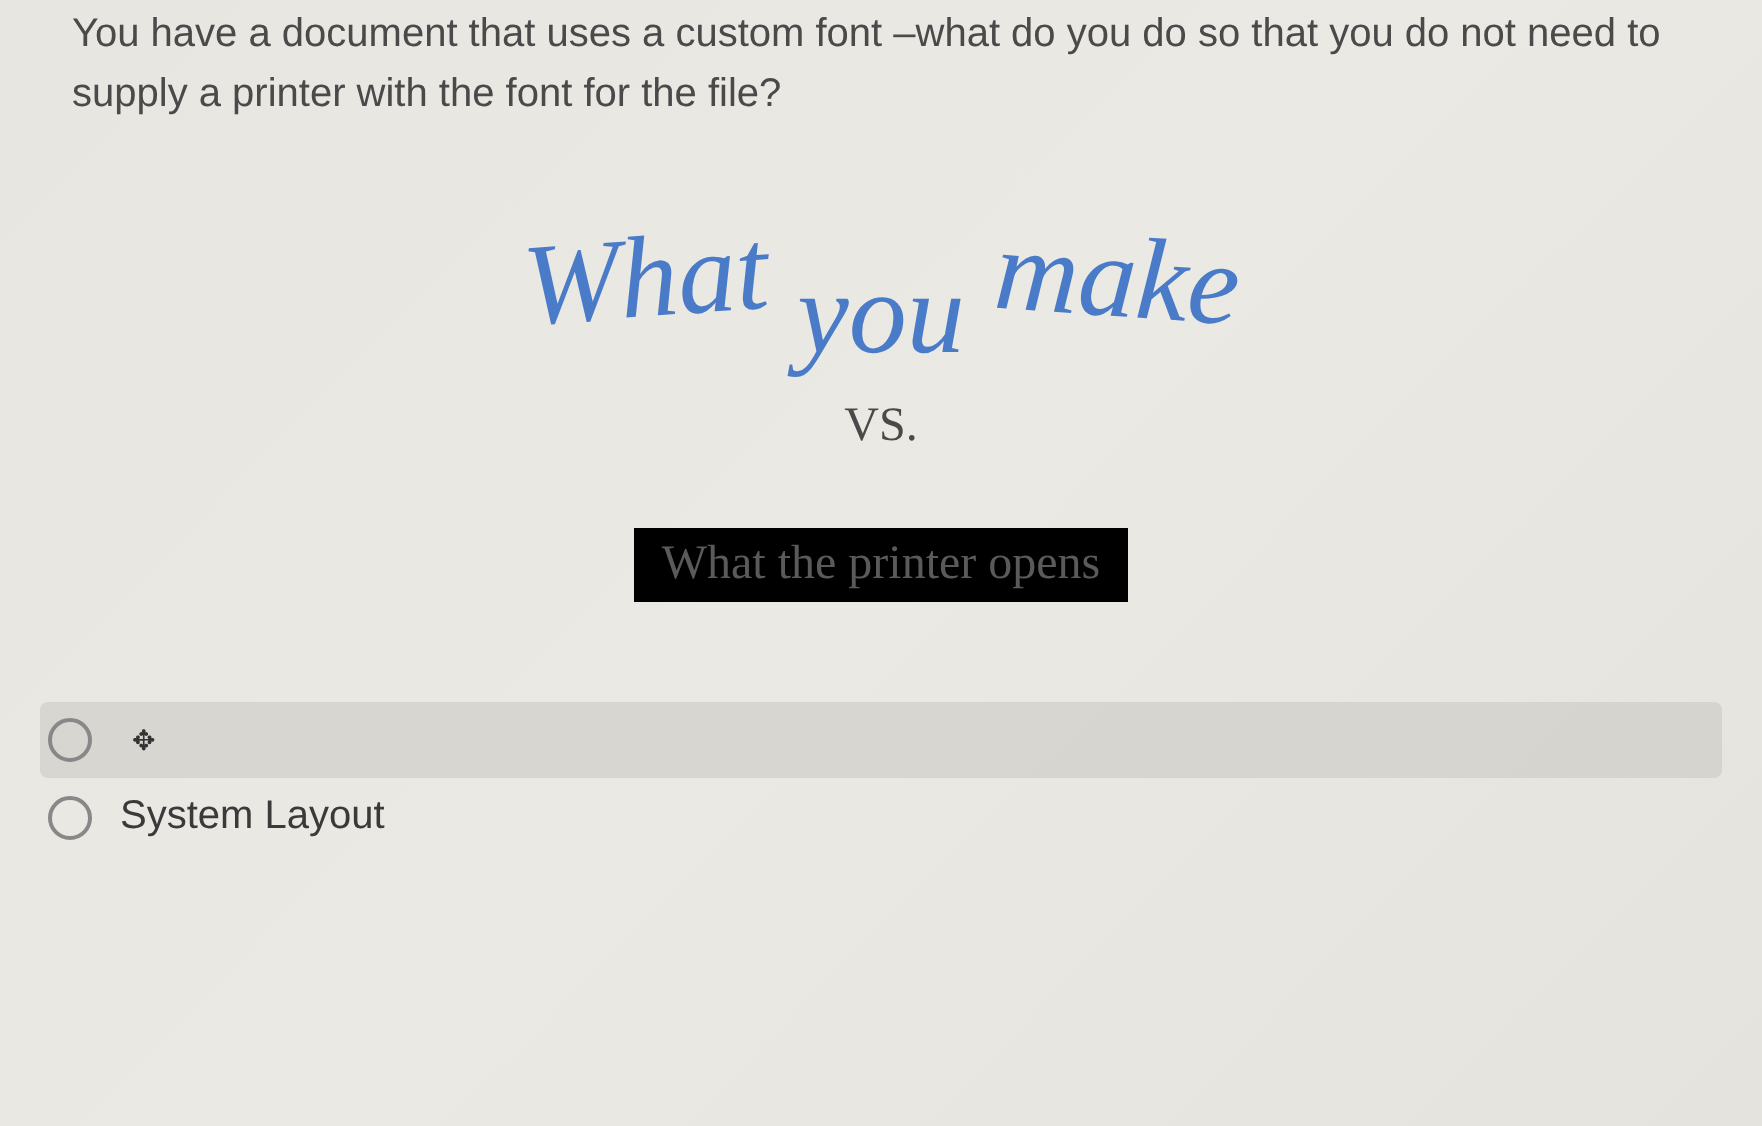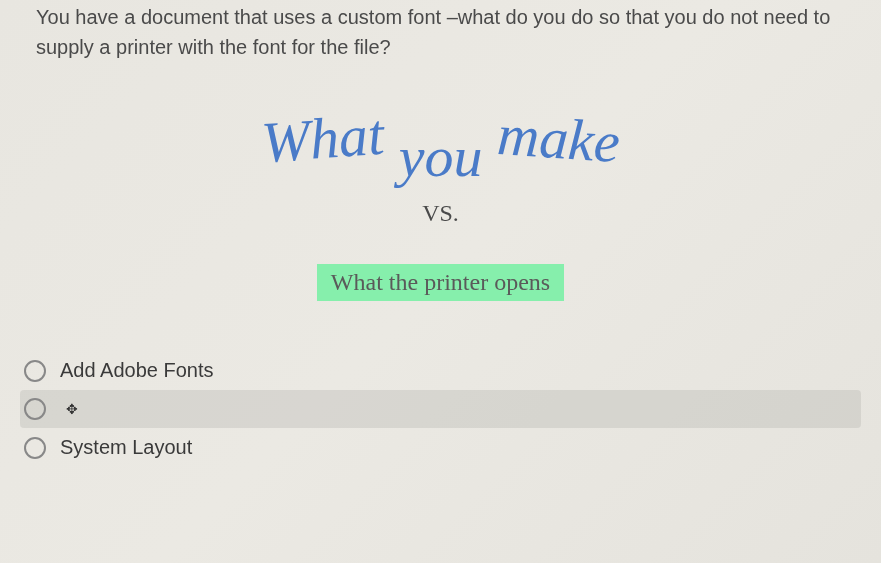--- a/index.html
+++ b/index.html
@@ -53,21 +53,21 @@
       font-family: Georgia, "Times New Roman", serif;
       font-size: 24px;
       color: #4a4a4a;
       display: block;
       margin: 20px 0 37px 0;
     }
     .printer-text {
       font-family: Georgia, "Times New Roman", serif;
       font-size: 24px;
       color: #5a5a5a;
-      background: #86efac;
+      background: #000000;
       padding: 5px 14px;
       display: inline-block;
     }
     .options {
       padding: 20px 20px 0 20px;
     }
     .option-row {
       display: flex;
       align-items: center;
       padding: 8px 4px;
@@ -112,24 +112,20 @@
   <span class="script-text">
     <span class="w1">What</span>
     <span class="w2">you</span>
     <span class="w3">make</span>
   </span>
   <span class="vs-text">VS.</span>
   <span class="printer-text">What the printer opens</span>
 </div>
 
 <div class="options">
-  <div class="option-row">
-    <div class="radio"></div>
-    <span class="option-label">Add Adobe Fonts</span>
-  </div>
   <div class="option-row highlighted">
     <div class="radio"></div>
     <span class="cursor-icon">✥</span>
   </div>
   <div class="option-row">
     <div class="radio"></div>
     <span class="option-label">System Layout</span>
   </div>
 </div>
 

